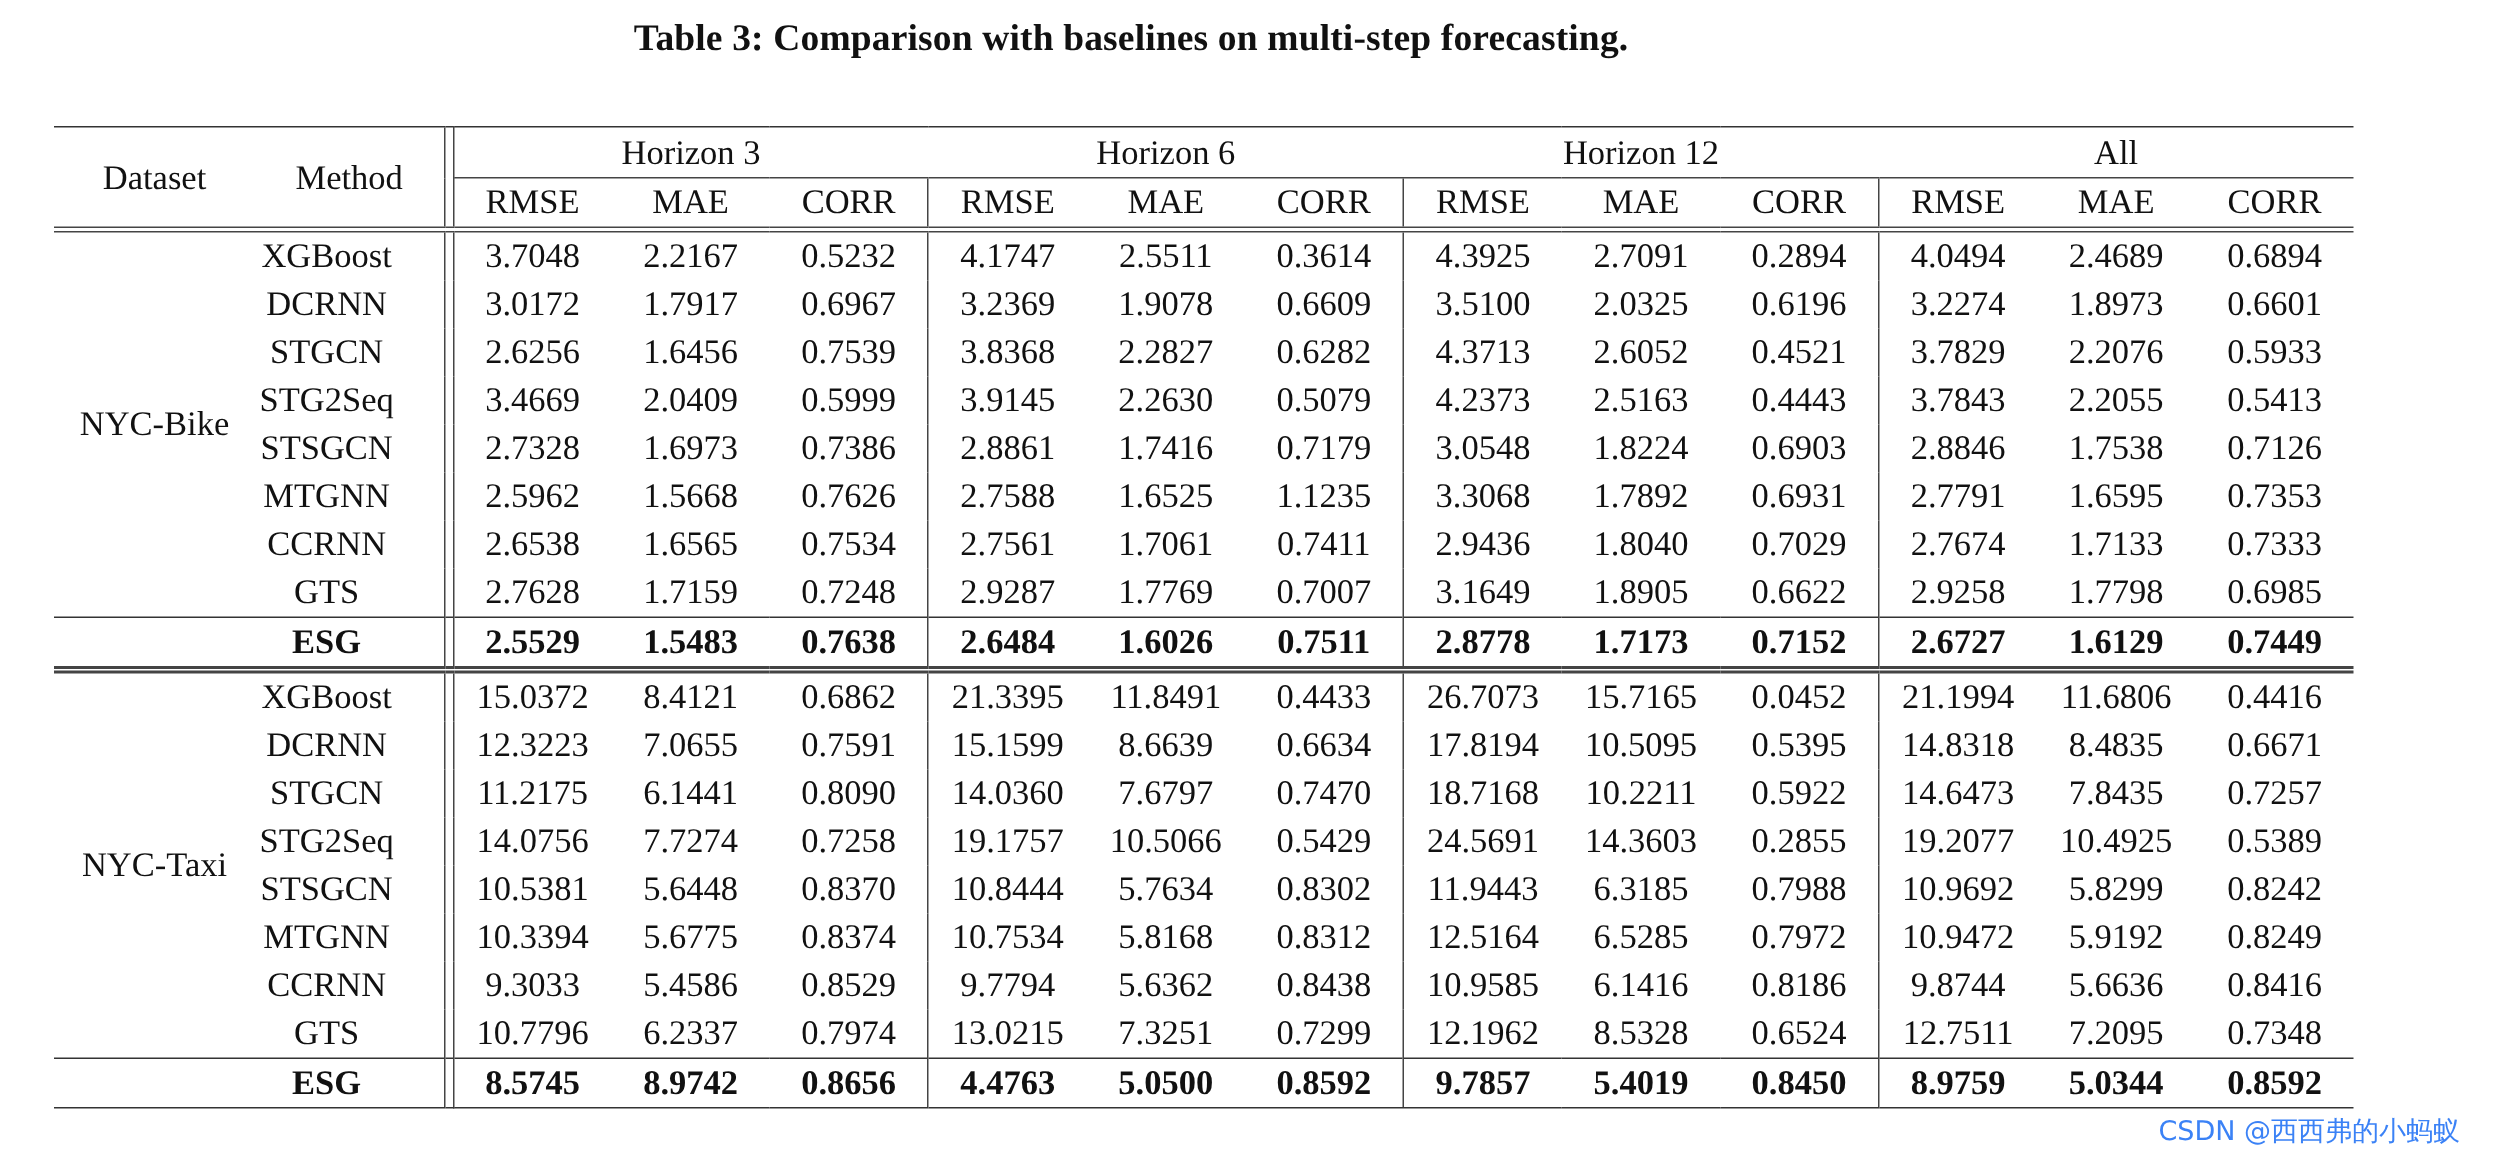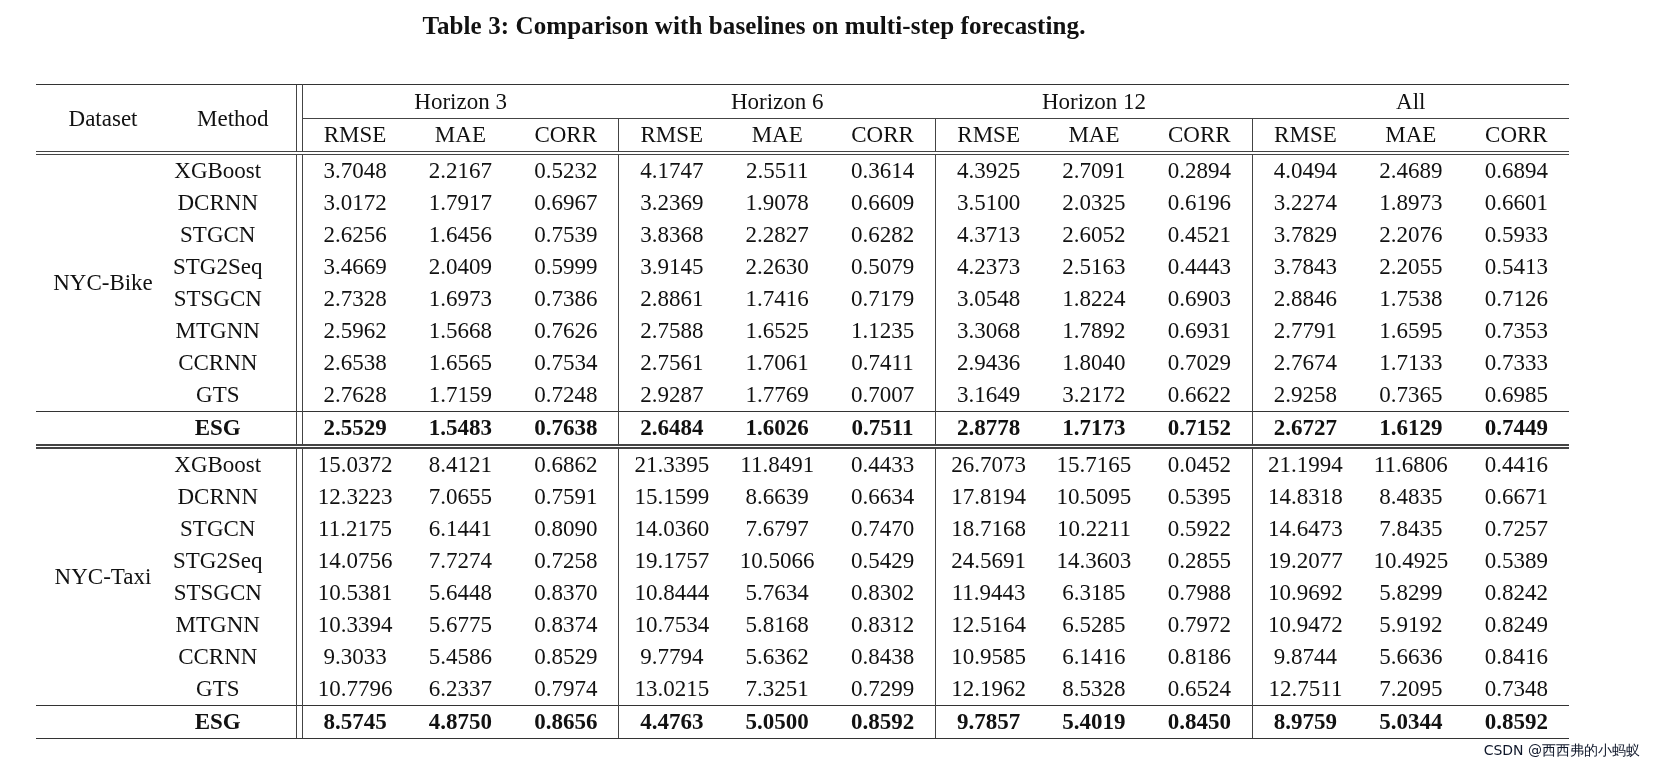--- a/index.html
+++ b/index.html
@@ -18,21 +18,21 @@
   .dbl-bottom td,.dbl-bottom th{border-bottom:4px double #444;}
   .vl{border-left:1.3px solid #444;}
   .gapcell{border-left:1.3px solid #444;border-right:1.3px solid #444;}
   .method{text-align:center;padding-right:30px;}
   .dataset{text-align:center;}
   .best td{font-weight:bold;border-top:1.3px solid #333;}
   .best td.dataset-empty{border-top:1.3px solid #333;}
   .sep td{border-bottom:5px double #444;}
   .last td{border-bottom:1.5px solid #333;}
   .watermark{position:absolute;right:36px;top:742px;font-family:"DejaVu Sans",sans-serif;
-             font-size:14px;color:#0f172a;}
+             font-size:18px;color:#3b82f6;}
 </style>
 </head>
 <body>
 
 <div class="title">Table 3: Comparison with baselines on multi-step forecasting.</div>
 
 <table>
   <colgroup>
     <col class="ds">
       <col class="me">
@@ -192,24 +192,24 @@
       <tr>
         <td class="method">GTS</td>
         <td class="gapcell"></td>
         <td>2.7628</td>
         <td>1.7159</td>
         <td>0.7248</td>
         <td class="vl">2.9287</td>
         <td>1.7769</td>
         <td>0.7007</td>
         <td class="vl">3.1649</td>
-        <td>3.2172</td>
+        <td>1.8905</td>
         <td>0.6622</td>
         <td class="vl">2.9258</td>
-        <td>0.7365</td>
+        <td>1.7798</td>
         <td>0.6985</td>
       </tr>
       <tr class="best sep">
         <td class="dataset-empty"></td>
         <td class="method">ESG</td>
         <td class="gapcell"></td>
         <td>2.5529</td>
         <td>1.5483</td>
         <td>0.7638</td>
         <td class="vl">2.6484</td>
@@ -349,21 +349,21 @@
         <td>0.6524</td>
         <td class="vl">12.7511</td>
         <td>7.2095</td>
         <td>0.7348</td>
       </tr>
       <tr class="best last">
         <td class="dataset-empty"></td>
         <td class="method">ESG</td>
         <td class="gapcell"></td>
         <td>8.5745</td>
-        <td>4.8750</td>
+        <td>8.9742</td>
         <td>0.8656</td>
         <td class="vl">4.4763</td>
         <td>5.0500</td>
         <td>0.8592</td>
         <td class="vl">9.7857</td>
         <td>5.4019</td>
         <td>0.8450</td>
         <td class="vl">8.9759</td>
         <td>5.0344</td>
         <td>0.8592</td>

